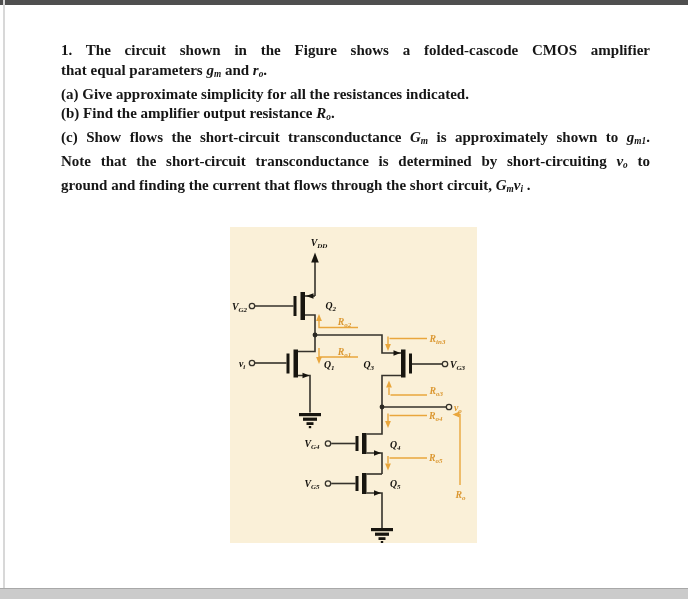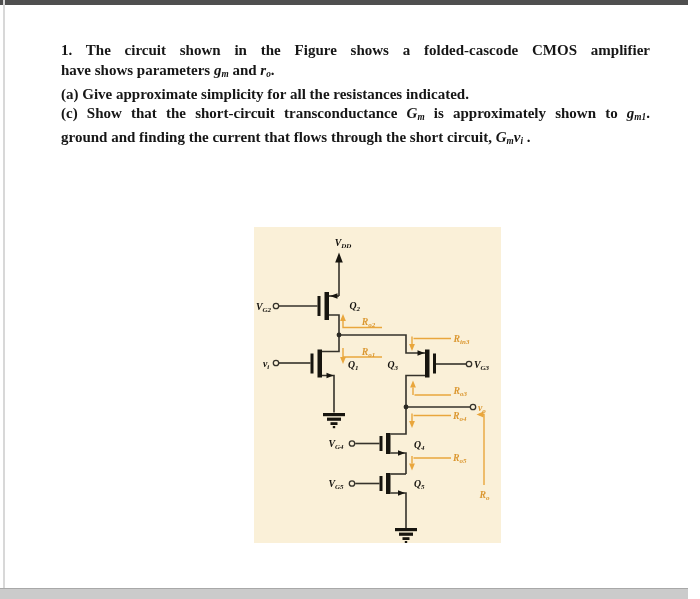--- a/index.html
+++ b/index.html
@@ -11,21 +11,21 @@
   .leftedge{position:absolute;left:3px;top:0;width:2px;height:599px;background:#d8d8d8;}
 
   .ptext{position:absolute;left:61px;top:41px;width:589px;font-weight:700;
          font-size:15px;line-height:19.8px;color:#161616;}
   .tline{white-space:nowrap;overflow:hidden;text-align:left;}
   .tline.just{text-align:justify;text-align-last:justify;}
   .it{font-style:italic;}
   .sub{font-size:0.62em;vertical-align:-0.22em;}
 
   .figure{position:absolute;left:230px;top:227px;width:247px;height:316px;
-          background:#FAF0D8;margin-left:24px;}
+          background:#FAF0D8;}
   svg{display:block;}
   .w{stroke:#35322b;stroke-width:1.6;fill:none;}
   .bar{fill:#17150f;stroke:none;}
   .ah{fill:#17150f;stroke:none;}
   .term{fill:#FAF0D8;stroke:#35322b;stroke-width:1.3;}
   .dot{fill:#2b2923;stroke:none;}
   .ow{stroke:#E9A63C;stroke-width:1.4;fill:none;}
   .oh{fill:#E9A63C;stroke:none;}
   .clab{font-family:"Liberation Serif",serif;font-style:italic;font-weight:700;font-size:9.8px;fill:#14120e;}
   .olab{fill:#DB9730;}
@@ -35,23 +35,25 @@
 <body>
 
 <div class="screen">
   <div class="topbar"></div>
   <div class="leftedge"></div>
   <div class="rightedge"></div>
   <div class="bottombar"></div>
 
   <div class="ptext" id="problem-text">
       <div class="tline just"><span class="">1. The circuit shown in the Figure shows a folded-cascode CMOS amplifier</span></div>
-      <div class="tline"><span class="">have shows parameters </span><span class="it ">g</span><span class="it sub">m</span><span class=""> and </span><span class="it ">r</span><span class="it sub">o</span><span class="">.</span></div>
+      <div class="tline"><span class="">that equal parameters </span><span class="it ">g</span><span class="it sub">m</span><span class=""> and </span><span class="it ">r</span><span class="it sub">o</span><span class="">.</span></div>
       <div class="tline"><span class="">(a) Give approximate simplicity for all the resistances indicated.</span></div>
-      <div class="tline just"><span class="">(c) Show that the short-circuit transconductance </span><span class="it ">G</span><span class="it sub">m</span><span class=""> is approximately shown to </span><span class="it ">g</span><span class="it sub">m1</span><span class="">.</span></div>
+      <div class="tline"><span class="">(b) Find the amplifier output resistance </span><span class="it ">R</span><span class="it sub">o</span><span class="">.</span></div>
+      <div class="tline just"><span class="">(c) Show flows the short-circuit transconductance </span><span class="it ">G</span><span class="it sub">m</span><span class=""> is approximately shown to </span><span class="it ">g</span><span class="it sub">m1</span><span class="">.</span></div>
+      <div class="tline just"><span class="">Note that the short-circuit transconductance is determined by short-circuiting </span><span class="it ">v</span><span class="it sub">o</span><span class=""> to</span></div>
       <div class="tline"><span class="">ground and finding the current that flows through the short circuit, </span><span class="it ">G</span><span class="it sub">m</span><span class="it ">v</span><span class="it sub">i</span><span class=""> .</span></div>
     </div>
 
   <div class="figure">
     <svg viewBox="0 0 247 316" width="247" height="316">
 
       <g>
         <path class="w" d="M85,69 V31"></path>
         <path class="w" d="M25,79 H63.5"></path>
         <path class="w" d="M75,69 H85"></path>

